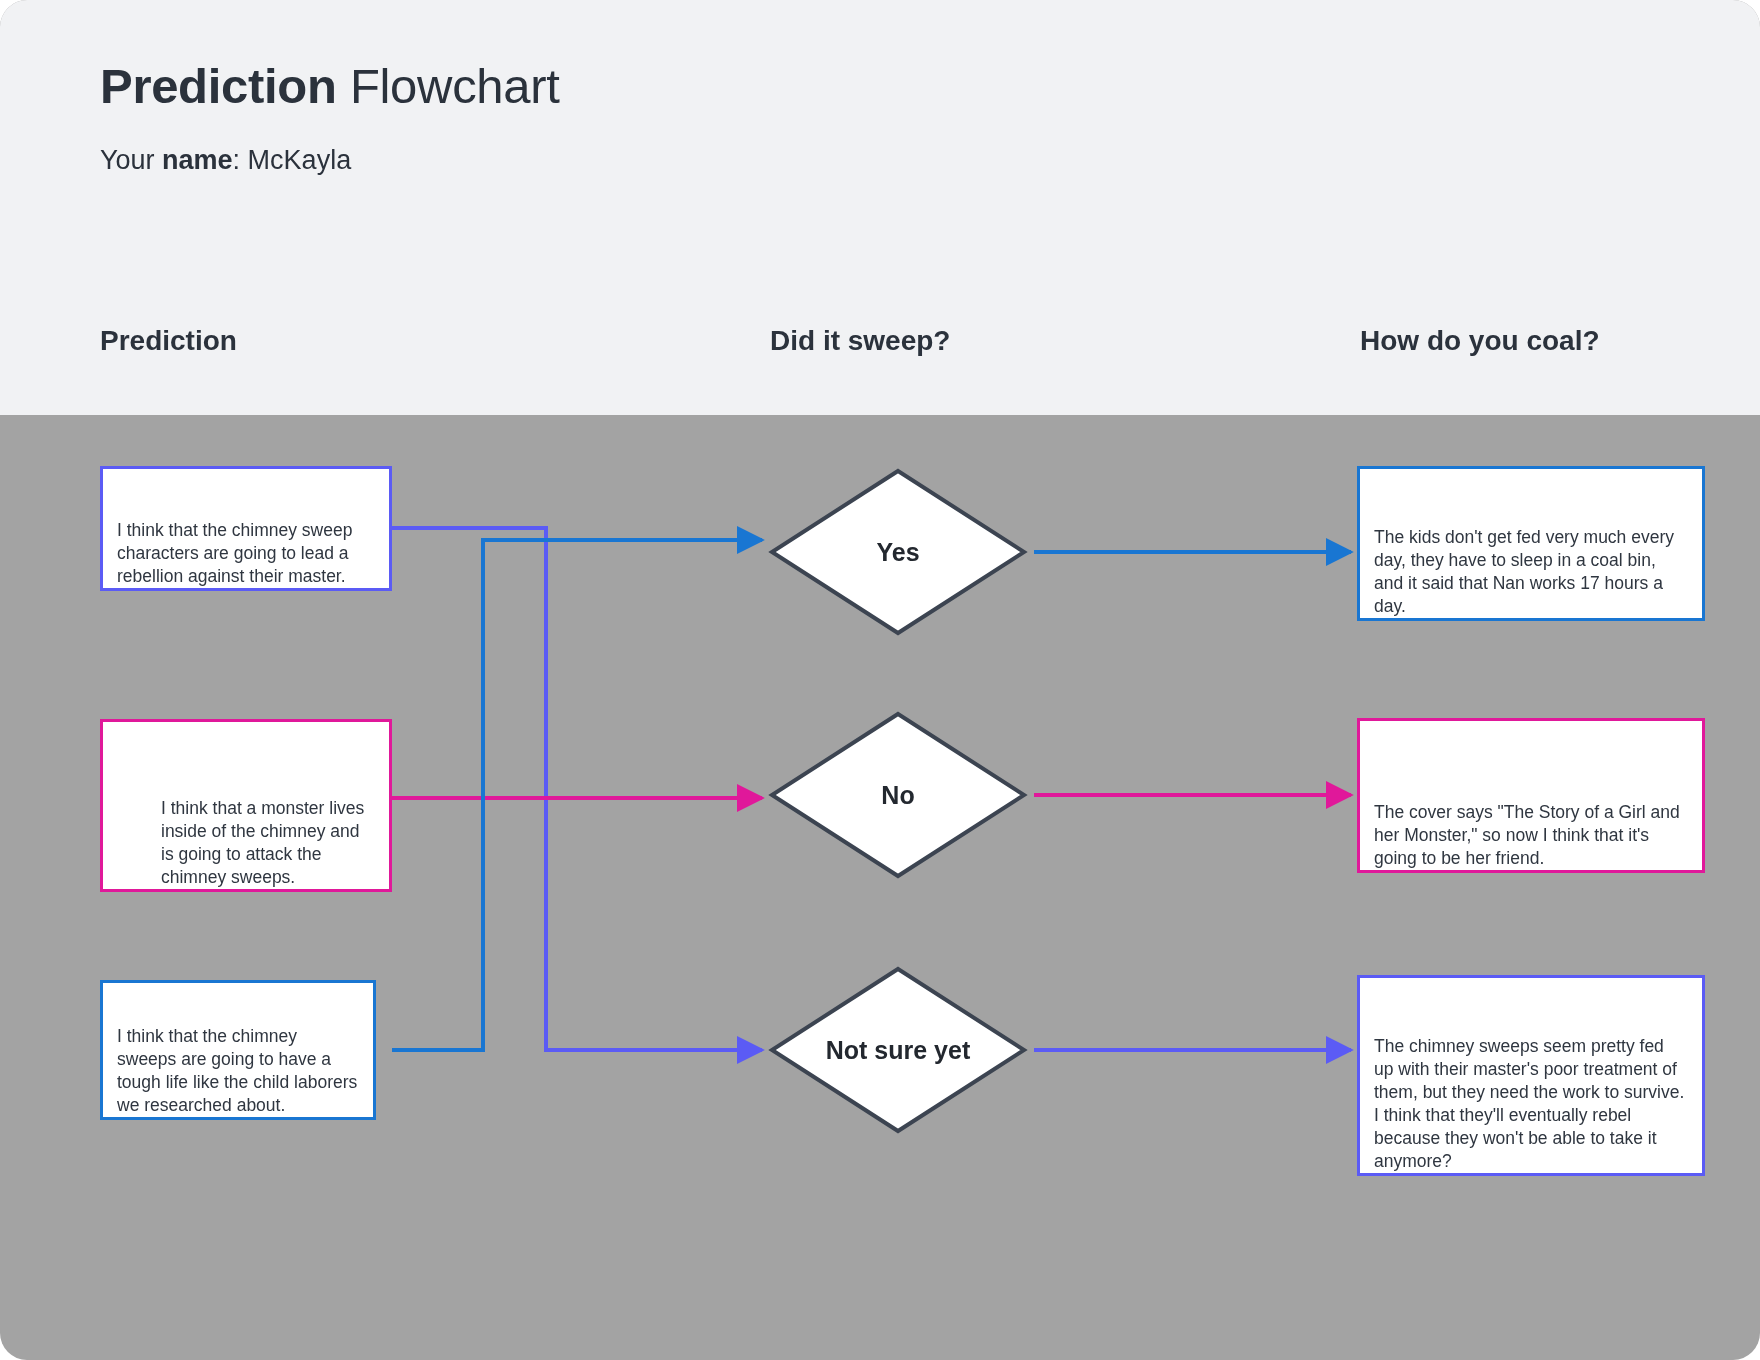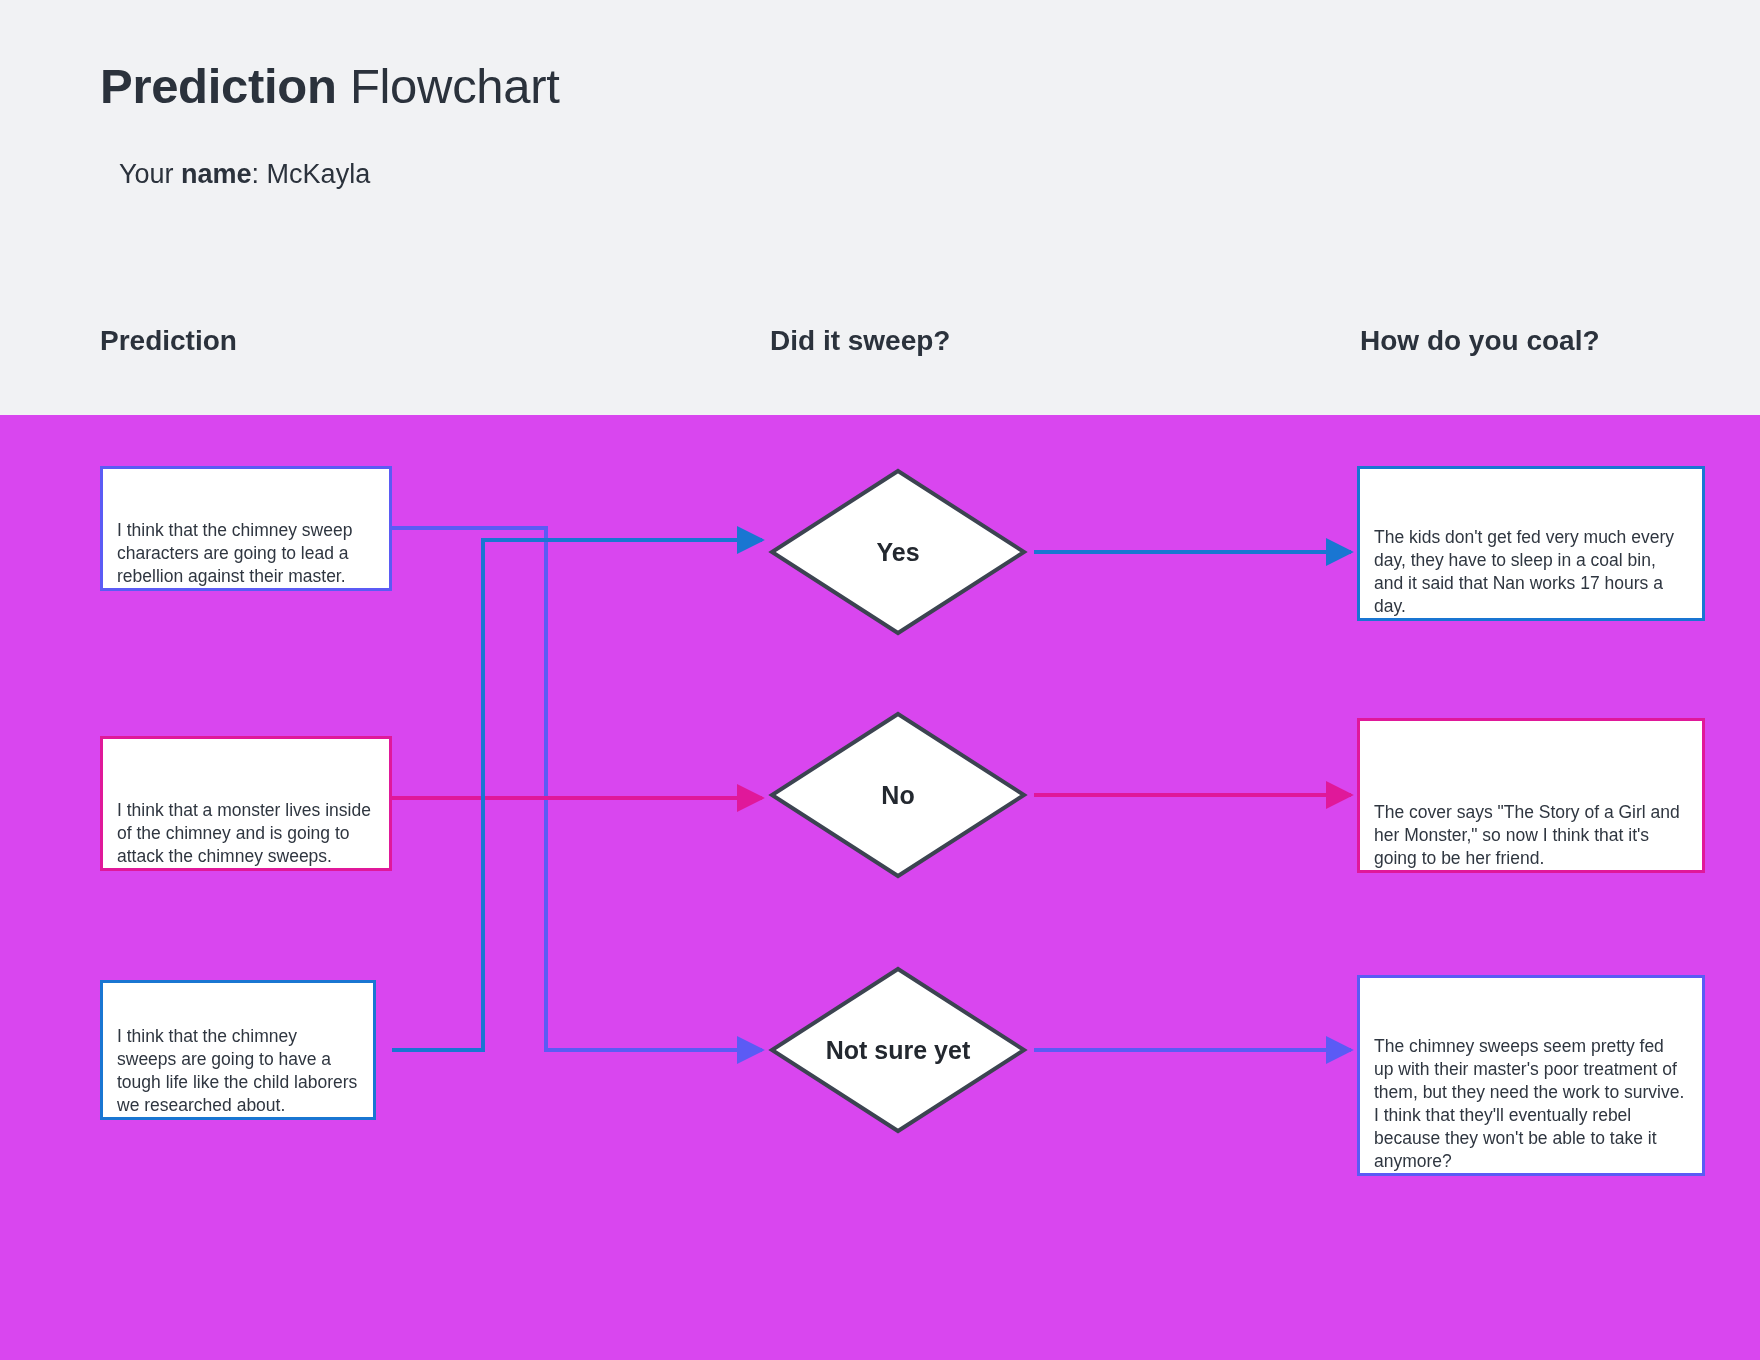--- a/index.html
+++ b/index.html
@@ -10,21 +10,22 @@
   }
   body {
     font-family: "Liberation Sans", sans-serif;
     -webkit-font-smoothing: antialiased;
   }
   #page {
     position: relative;
     width: 1760px;
     height: 1360px;
     overflow: hidden;
-    background: #d946ef;
+    background: #a3a3a3;
+    border-radius: 27px;
   }
   
   .header-band {
     position: absolute;
     left: 0;
     top: 0;
     width: 1760px;
     height: 415px;
     background: #f1f2f4;
   }
@@ -40,26 +41,25 @@
   }
   .page-title .bold {
     font-weight: bold;
   }
   .page-title .light {
     font-weight: normal;
   }
   .page-subtitle {
     position: absolute;
     left: 100px;
-    top: 157px;
+    top: 143px;
     font-size: 27px;
     line-height: 34px;
     color: #2b323c;
     white-space: nowrap;
-    margin-left: 19px;
   }
   .page-subtitle .bold {
     font-weight: bold;
   }
   
   .col-header {
     position: absolute;
     top: 325px;
     font-size: 28px;
     font-weight: bold;
@@ -93,21 +93,21 @@
   .node-box .node-text {
     font-size: 17.5px;
     line-height: 23px;
     color: #2f3640;
     padding: 0 14px;
     width: 100%;
     box-sizing: border-box;
   }
   
   .left-1 { left: 100px; top: 466px; width: 292px; height: 125px; }
-  .left-2 { left: 100px; top: 736px; width: 292px; height: 135px; }
+  .left-2 { left: 100px; top: 719px; width: 292px; height: 173px; padding-left: 44px; }
   .left-3 { left: 100px; top: 980px; width: 276px; height: 140px; }
   
   .right-1 { left: 1357px; top: 466px; width: 348px; height: 155px; }
   .right-2 { left: 1357px; top: 718px; width: 348px; height: 155px; }
   .right-3 { left: 1357px; top: 975px; width: 348px; height: 201px; }
 
   
   .diamond-wrap {
     position: absolute;
     width: 260px;

